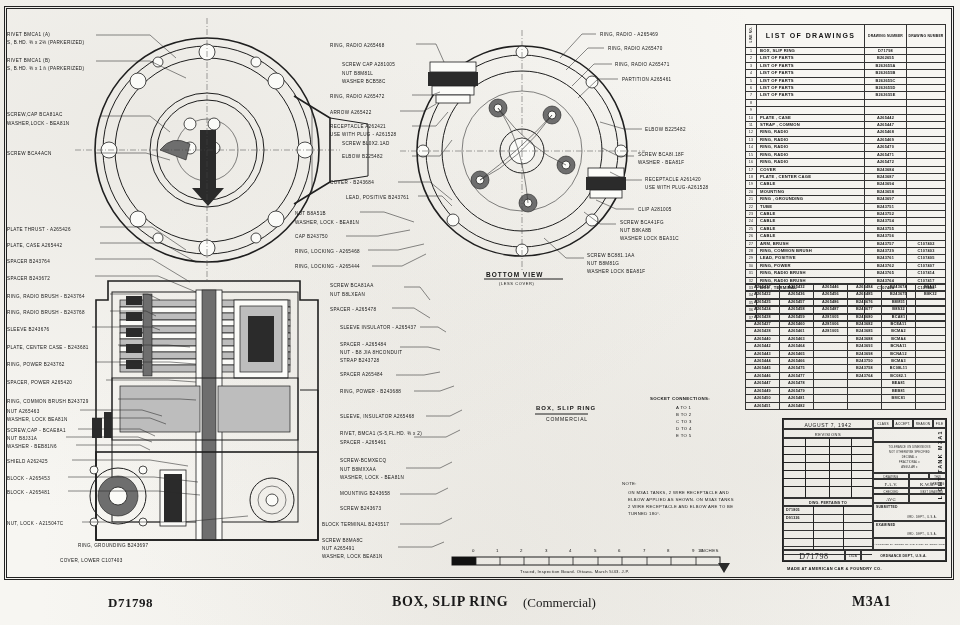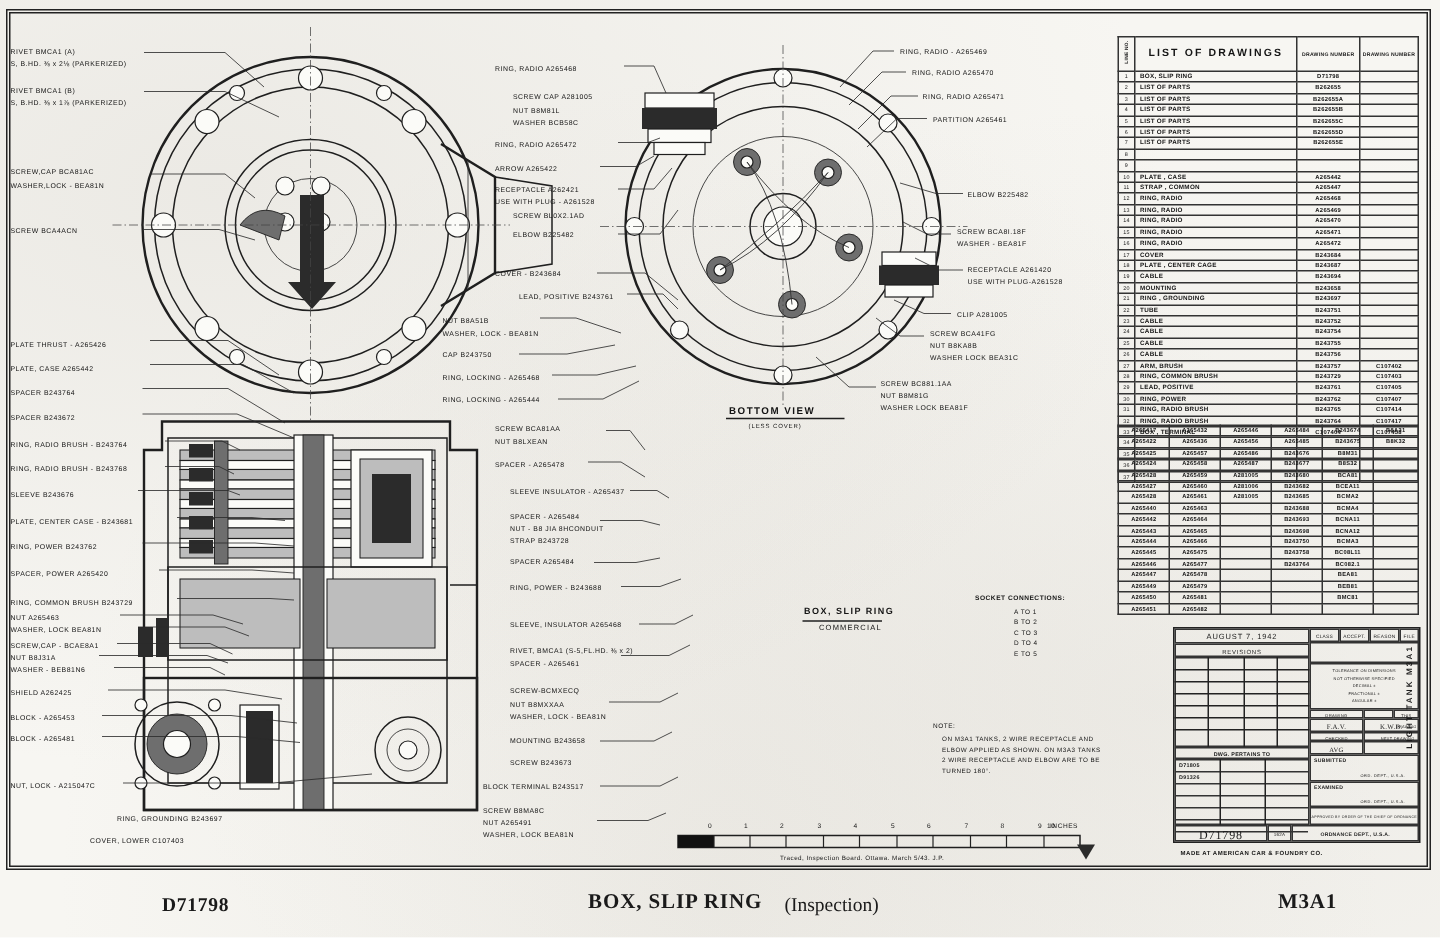--- a/index.html
+++ b/index.html
@@ -917,16 +917,16 @@
   </div>
 
   <div class="lbl b" style="left:787px;top:566px;font-size:4px;letter-spacing:.35px;">MADE AT AMERICAN CAR &amp; FOUNDRY CO.</div>
 
   <div style="position:absolute;left:937px;top:430px;">
     <span class="vert" style="font-size:5.4px;letter-spacing:1.4px;font-weight:bold;">LIGHT TANK  M3A1</span>
   </div>
 
   <div class="ttl" style="left:108px;top:595px;font-size:13px;font-weight:bold;letter-spacing:.5px;">D71798</div>
   <div class="ttl" style="left:392px;top:594px;font-size:14px;font-weight:bold;letter-spacing:.6px;">BOX, SLIP RING</div>
-  <div class="ttl" style="left:523px;top:595px;font-size:13px;">(Inspection)</div>
+  <div class="ttl" style="left:523px;top:595px;font-size:13px;">(Commercial)</div>
   <div class="ttl" style="left:852px;top:594px;font-size:14px;font-weight:bold;letter-spacing:.5px;">M3A1</div>
 
 </div>
 
 </body></html>

